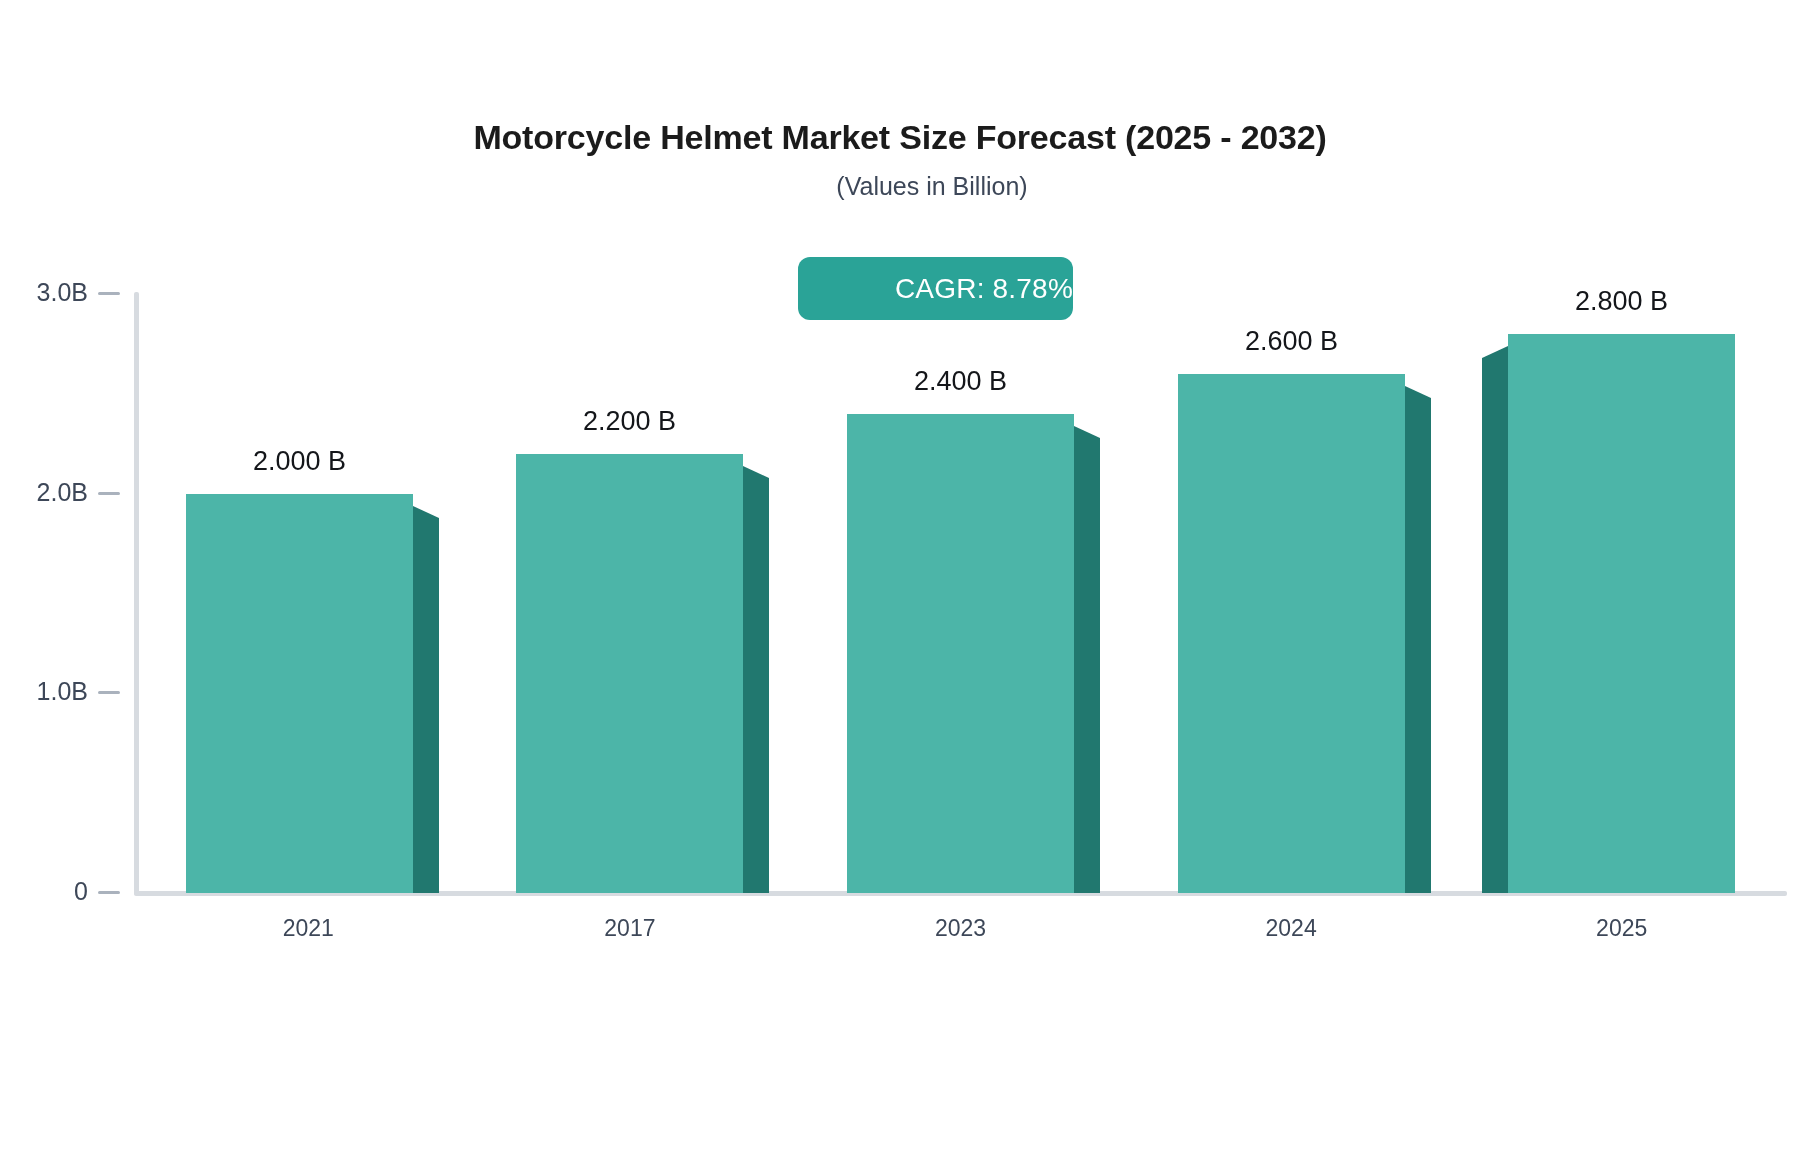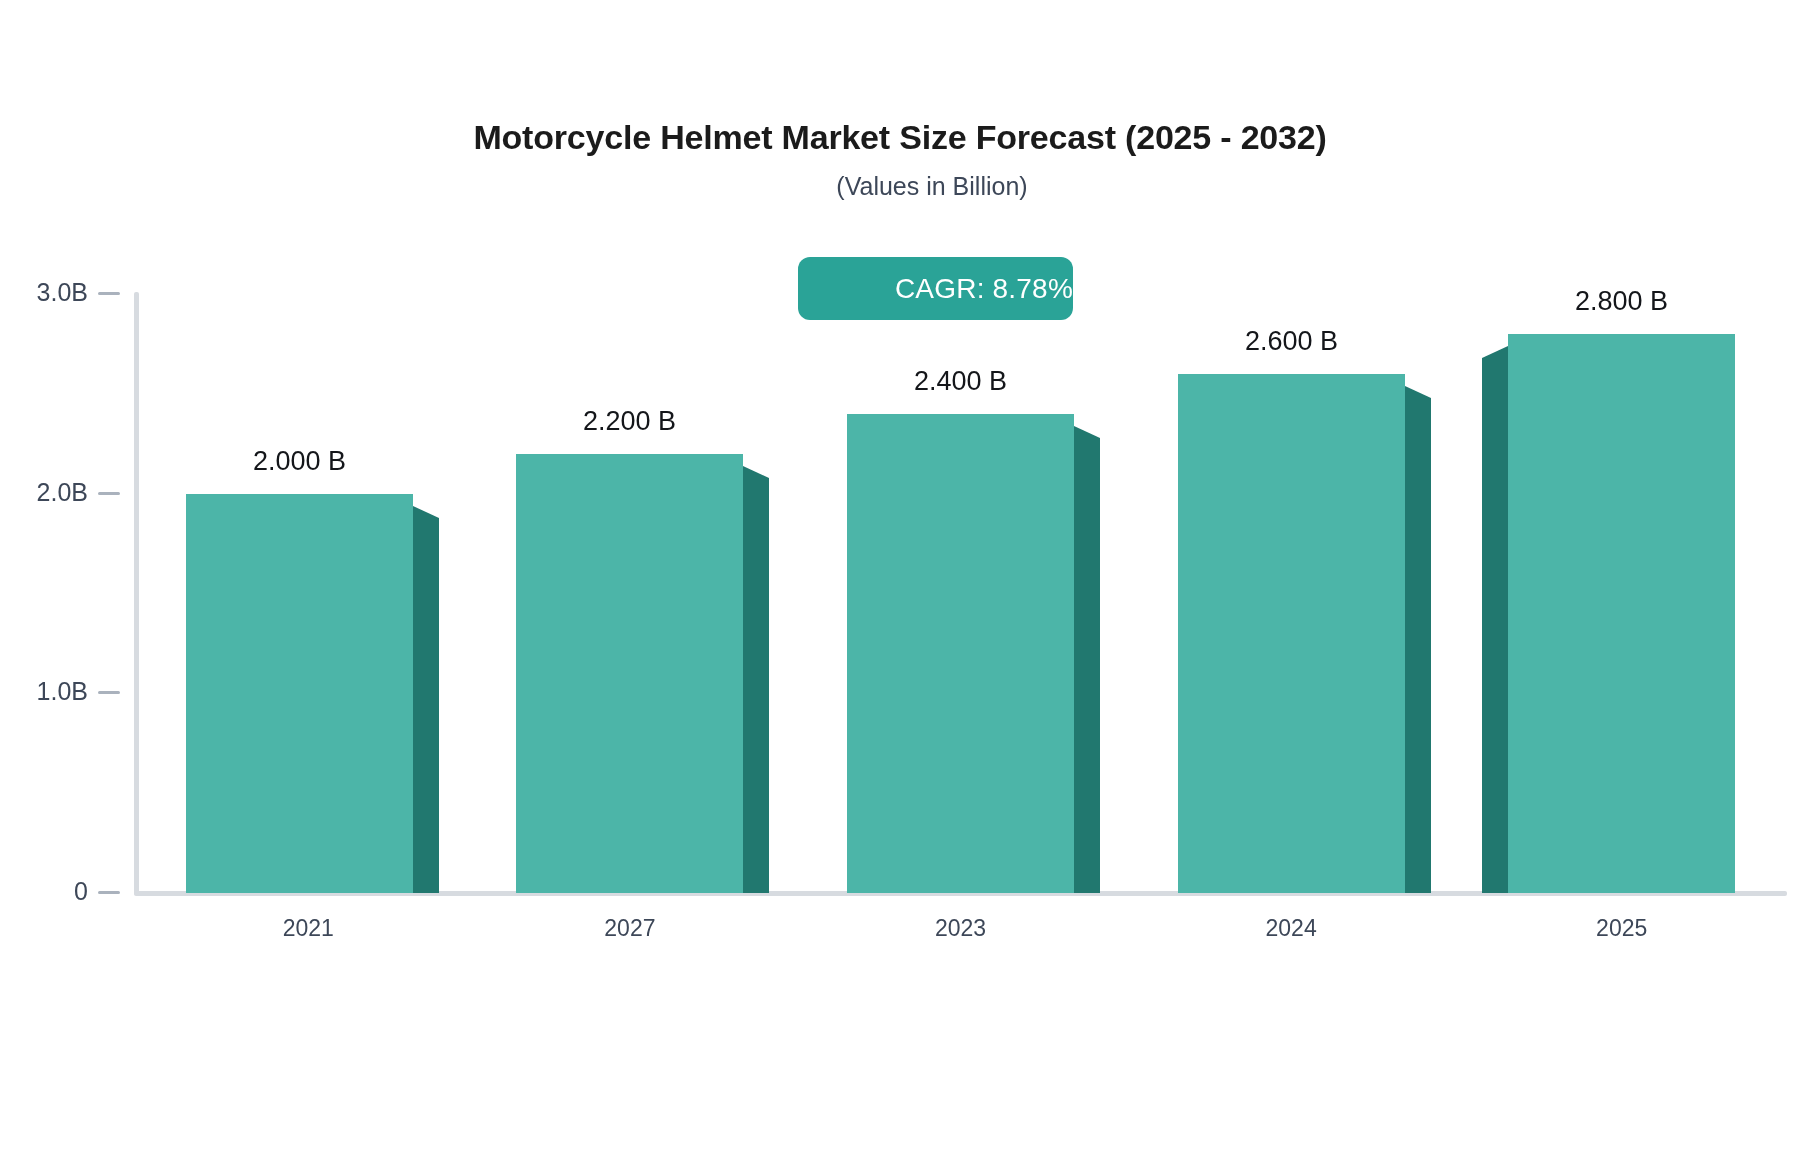--- a/index.html
+++ b/index.html
@@ -249,21 +249,21 @@
           <div class="bar-value" style="top: -48px;">2.600 B</div>
         </div>
         <div class="bar-group" style="left: 1508px; width: 227px; height: 559px; top: 334px;">
           <div class="bar-side left" style="height: 547px; width: 26px; background: rgb(33, 120, 111); clip-path: polygon(0px 12px, 100% 0px, 100% 100%, 0px 100%);"></div>
           <div class="bar-front" style="height: 559px; background: rgb(76, 181, 168);"></div>
           <div class="bar-value" style="top: -48px;">2.800 B</div>
         </div>
       </div>
     <div id="x-labels">
         <div class="x-label" style="left: 299.3px; margin-left: 9px;">2021</div>
-        <div class="x-label" style="left: 629.9px;">2027</div>
+        <div class="x-label" style="left: 629.9px;">2017</div>
         <div class="x-label" style="left: 960.5px;">2023</div>
         <div class="x-label" style="left: 1291.1px;">2024</div>
         <div class="x-label" style="left: 1621.7px; text-align: right;">2025</div>
       </div>
   </div>
 
 
 </div>
 
 </body></html>

